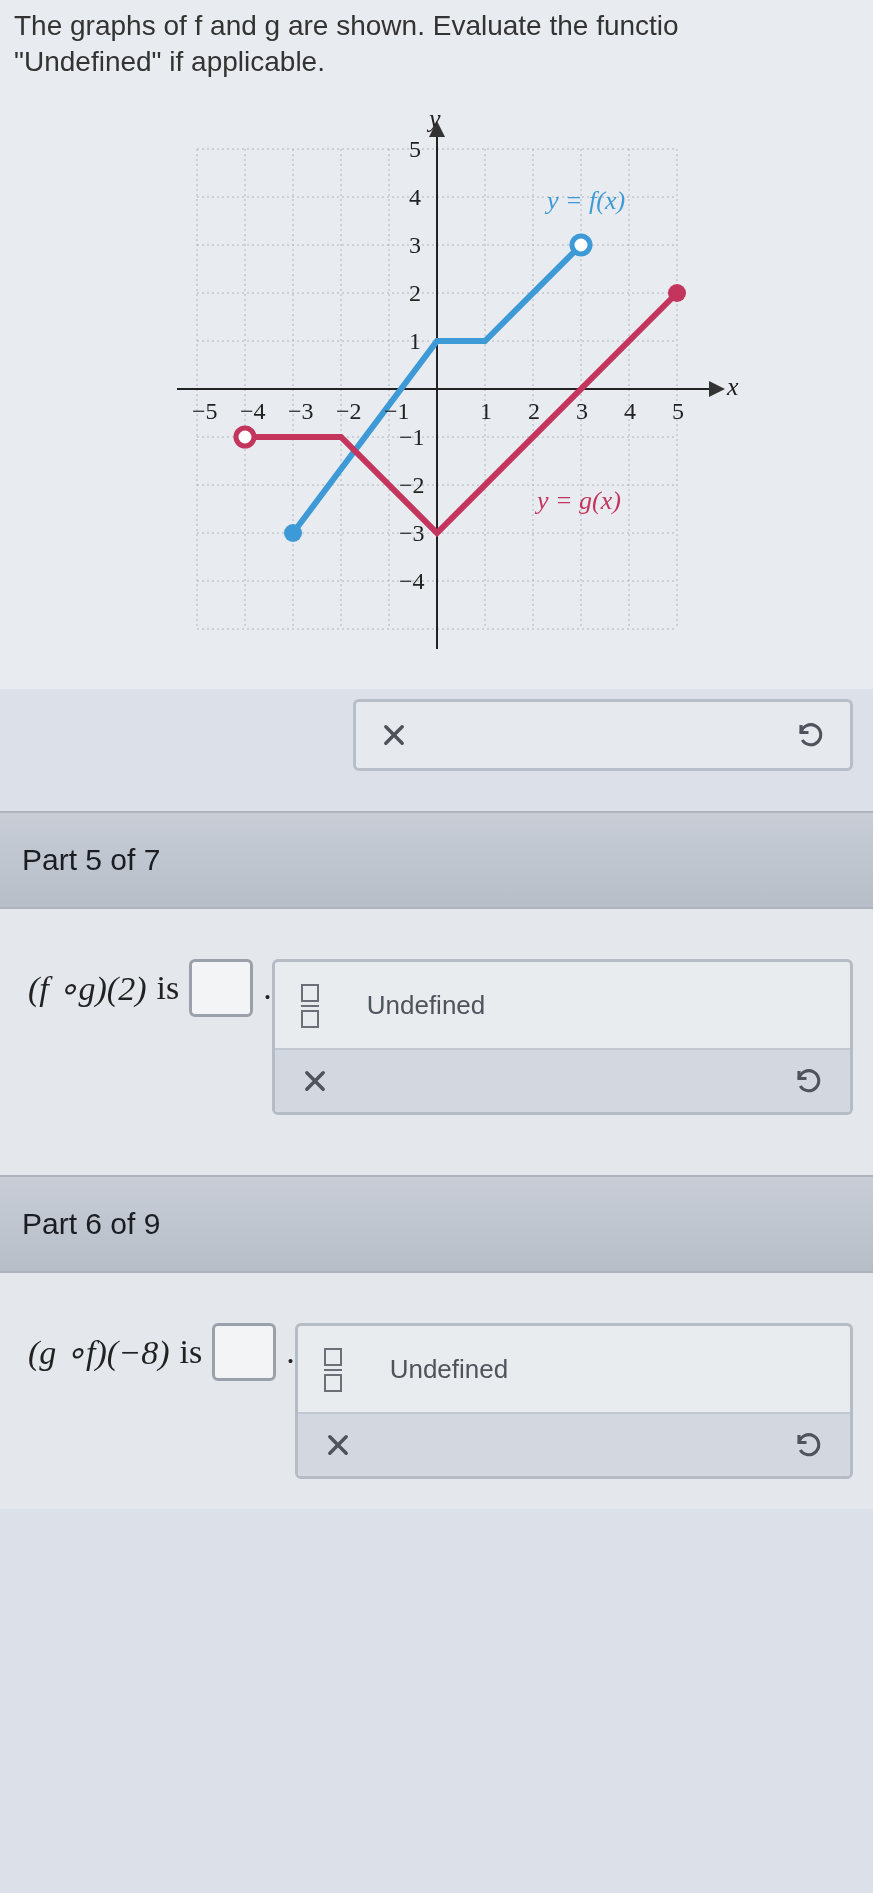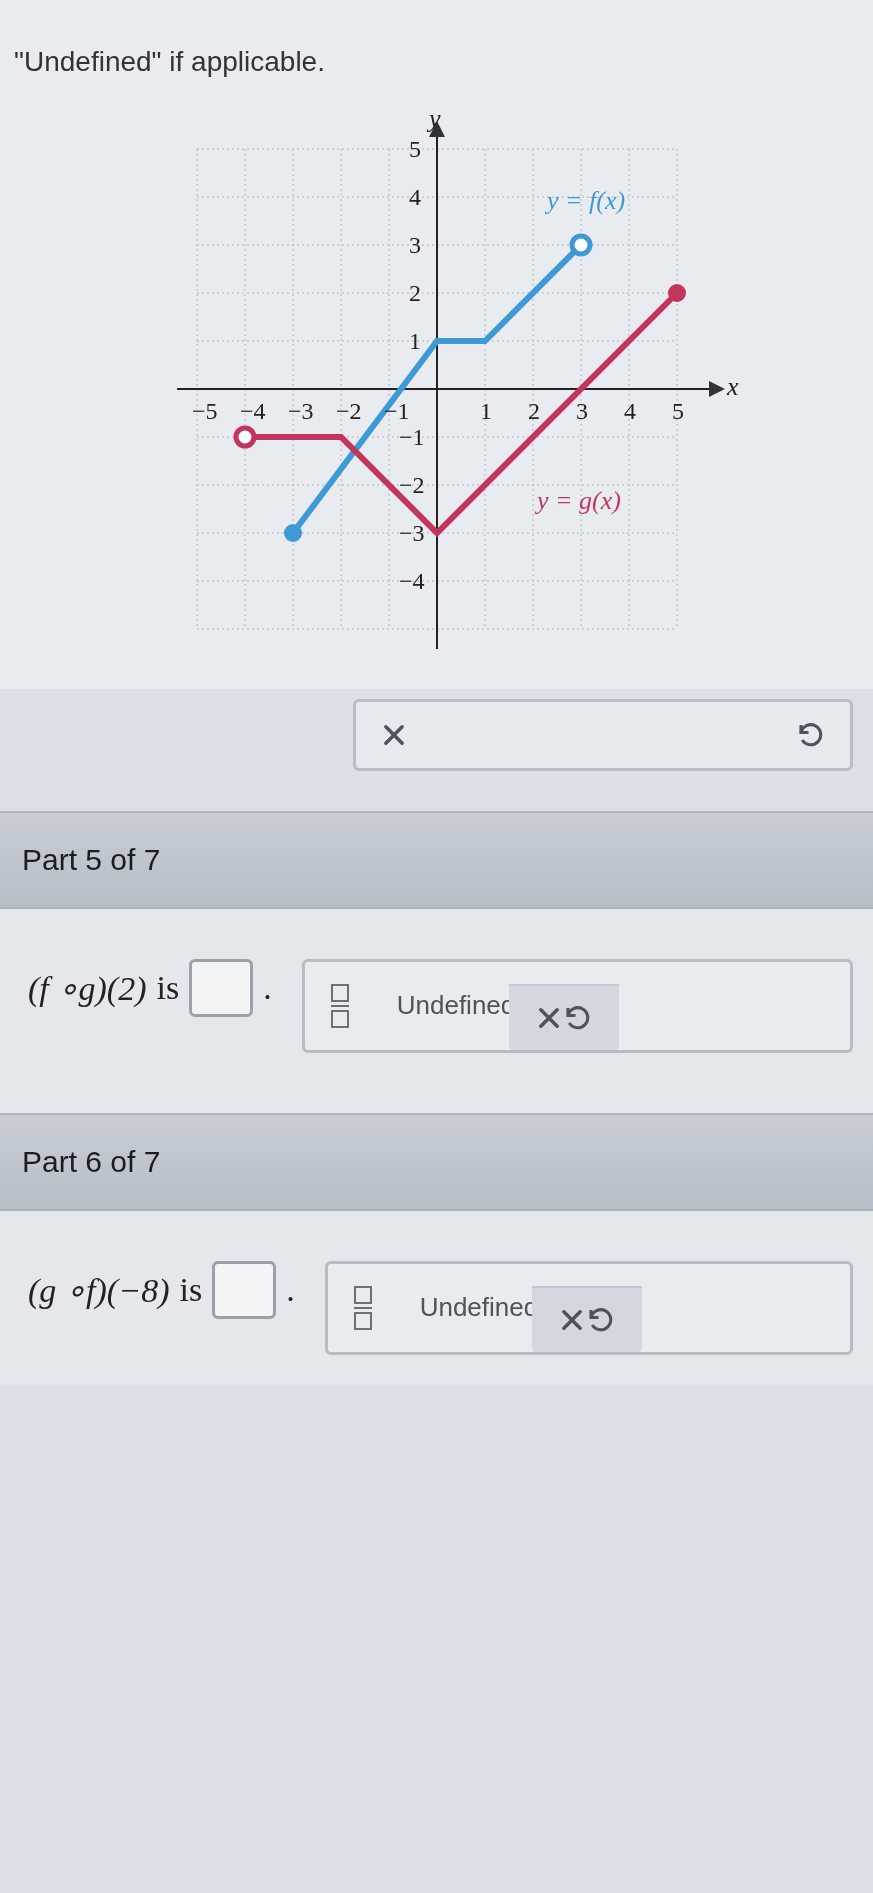--- a/index.html
+++ b/index.html
@@ -38,21 +38,20 @@
     background: linear-gradient(#c8cdd6, #b7bec8);
     padding: 30px 22px;
     font-size: 30px;
     color: #1b1d22;
     border-top: 2px solid #aeb4bd;
     border-bottom: 2px solid #aeb4bd;
   }
   .question-row {
     display: flex;
     align-items: flex-start;
-    gap: 30px;
     padding: 50px 20px 60px 28px;
     background: #e4e8ed;
   }
   .question-text {
     font-size: 34px;
     color: #222;
     font-family: "Times New Roman", serif;
     display: flex;
     align-items: center;
     gap: 10px;
@@ -67,38 +66,39 @@
     background: #f3f4f6;
     vertical-align: middle;
   }
   .keypad {
     flex: 1;
     border: 3px solid #b6bcc6;
     border-radius: 6px;
     background: #e8ecef;
     padding: 22px 26px;
     display: flex;
+    flex-direction: column;
     gap: 20px;
   }
   .keypad-row { display: flex; align-items: center; justify-content: space-between; }
   .keypad-left { display: flex; align-items: center; gap: 48px; }
   .frac-btn, .undef-text, .x-icon, .redo-icon { color: #4e535c; }
   .frac-btn { display: flex; flex-direction: column; align-items: center; gap: 3px; }
   .frac-sq { width: 18px; height: 18px; border: 2px solid #6a6f78; }
   .frac-line { width: 18px; height: 2px; background: #6a6f78; }
   .undef-text { font-size: 26px; }
   .x-icon svg, .redo-icon svg { display: block; }
   .bottom-row { display:flex; align-items:center; justify-content:space-between; background:#d3d8e0; margin:0 -26px -22px; padding:16px 26px; border-top:2px solid #c2c8d1; border-radius:0 0 4px 4px; }
   .italic-f { font-style: italic; font-family: "Times New Roman", serif; }
 </style>
 </head>
 <body>
 
 <div class="intro">
-  <br>
+  <span>The graphs of f and g are shown. Evaluate the functio</span><br>
   <span>"Undefined" if applicable.</span>
 </div>
 
 <div class="graph-wrap">
   <svg class="graph-svg" width="760" height="560" viewBox="0 0 760 560">
     <defs>
       <marker id="arrow" viewBox="0 0 10 10" refX="5" refY="5" markerWidth="8" markerHeight="8" orient="auto-start-reverse">
         <path d="M 0 0 L 10 5 L 0 10 z" fill="#333"></path>
       </marker>
     </defs>
@@ -212,21 +212,21 @@
       <span class="redo-icon">
         <svg width="30" height="30" viewBox="0 0 24 24">
             <path d="M4 10 A8 8 0 1 1 5 16" stroke="#4e535c" stroke-width="2.5" fill="none"></path>
             <path d="M4 4 L4 10 L10 10" stroke="#4e535c" stroke-width="2.5" fill="none"></path>
           </svg>
       </span>
     </div>
   </div>
 </div>
 
-<div class="part-bar">Part 6 of 7</div>
+<div class="part-bar">Part 6 of 9</div>
 <div class="question-row" style="padding-bottom:30px;">
   <div class="question-text">
     <span class="italic-f">(g ∘f)(−8)</span>
     <span>is</span>
     <span class="answer-box"></span>
       <span>.</span>
   </div>
   <div class="keypad">
     <div class="keypad-row">
       <div class="keypad-left">

